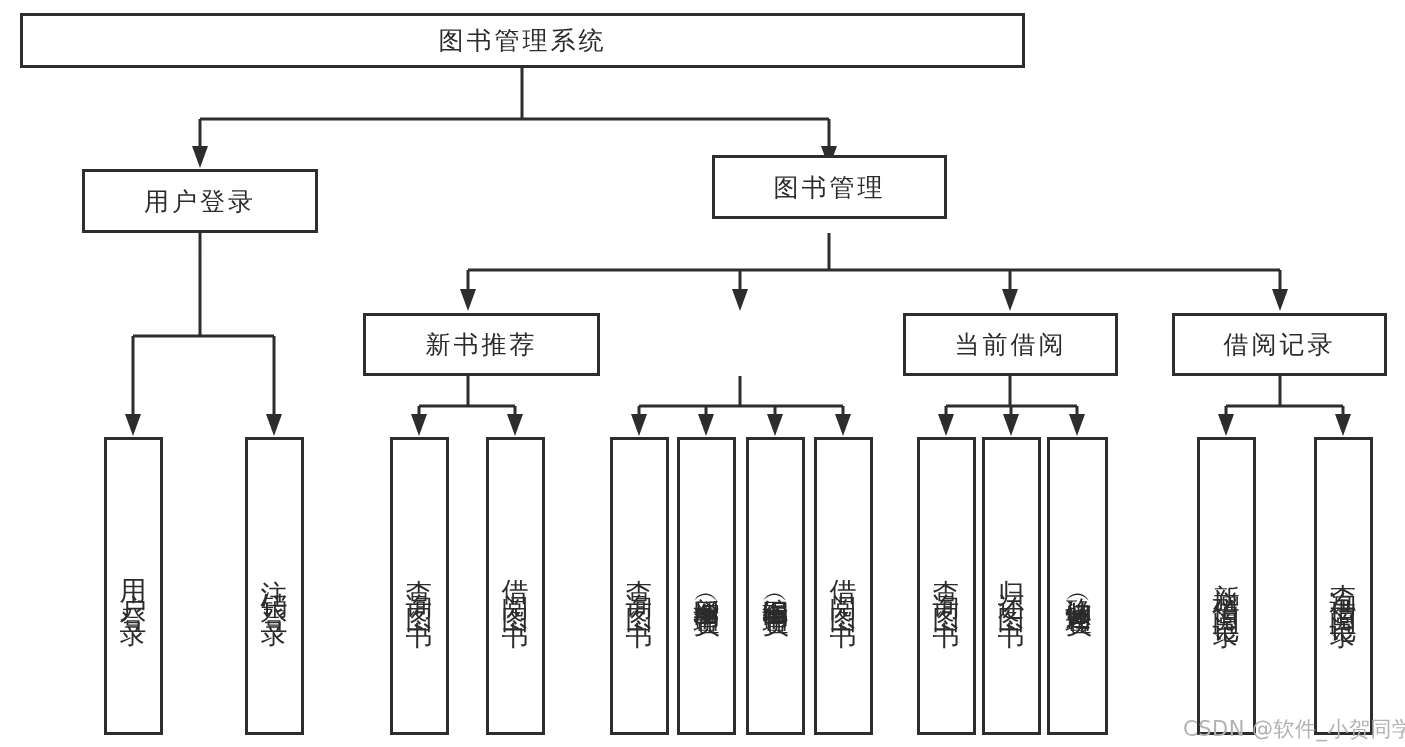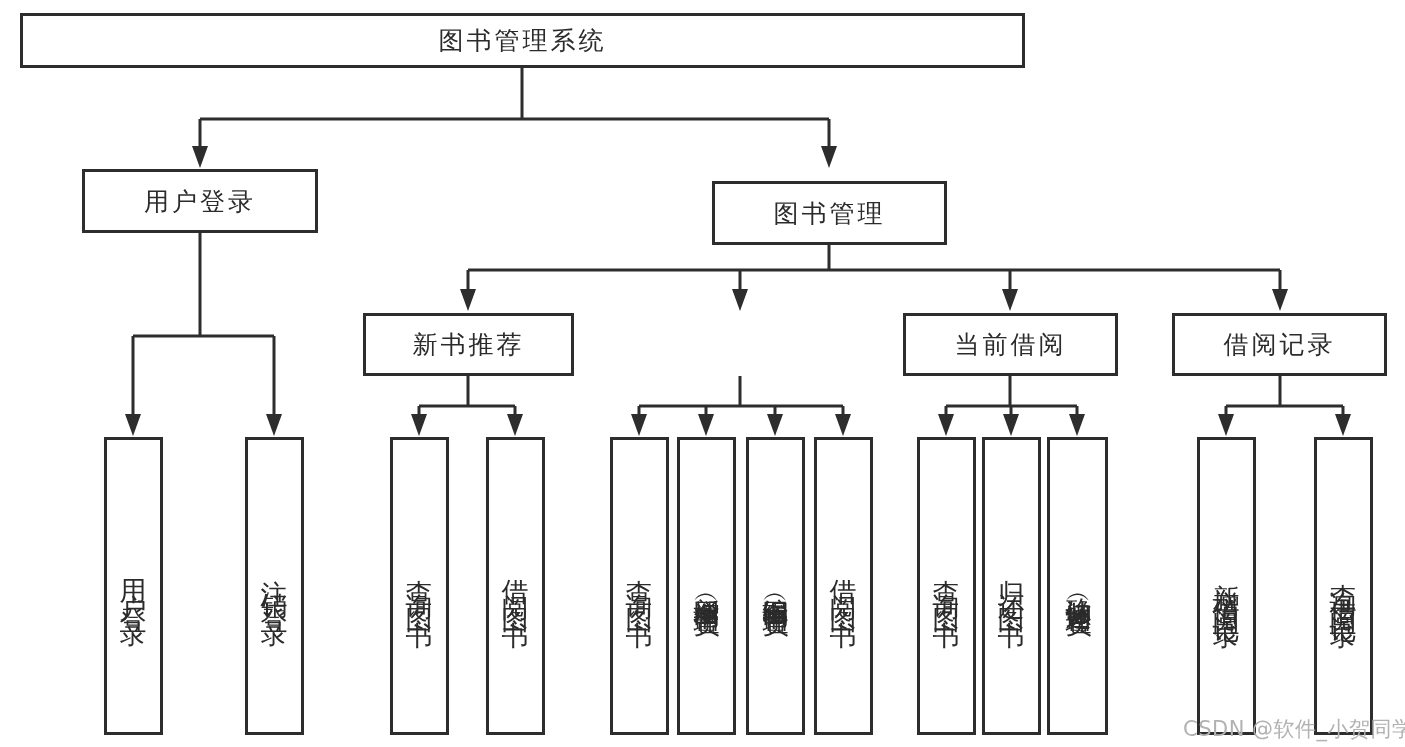--- a/index.html
+++ b/index.html
@@ -99,23 +99,23 @@
     <g>
       <path d="M1280 376 V406 M1226 406 H1343 M1226 406 V416 M1343 406 V416"></path>
       <polygon points="1218,414 1234,414 1226,436"></polygon>
       <polygon points="1335,414 1351,414 1343,436"></polygon>
     </g>
   </svg>
 
   <div class="hbox" style="left:20px; top:13px; width:1005px; height:55px;">图书管理系统</div>
 
   <div class="hbox" style="left:82px; top:169px; width:236px; height:64px;">用户登录</div>
-  <div class="hbox" style="left:712px; top:181px; width:235px; height:64px;">图书管理</div>
+  <div class="hbox" style="left:712px; top:155px; width:235px; height:64px;">图书管理</div>
 
-  <div class="hbox" style="left:363px; top:313px; width:211px; height:63px;">新书推荐</div>
+  <div class="hbox" style="left:363px; top:313px; width:237px; height:63px;">新书推荐</div>
   <div class="hbox" style="left:903px; top:313px; width:215px; height:63px;">当前借阅</div>
   <div class="hbox" style="left:1172px; top:313px; width:215px; height:63px;">借阅记录</div>
 
   <div class="vbox vs-4" style="left:104px;">用户登录</div>
   <div class="vbox vs-4" style="left:245px;">注销登录</div>
 
   <div class="vbox vs-4" style="left:390px;">查询图书</div>
   <div class="vbox vs-4" style="left:486px;">借阅图书</div>
 
   <div class="vbox vs-4" style="left:610px;">查询图书</div>

